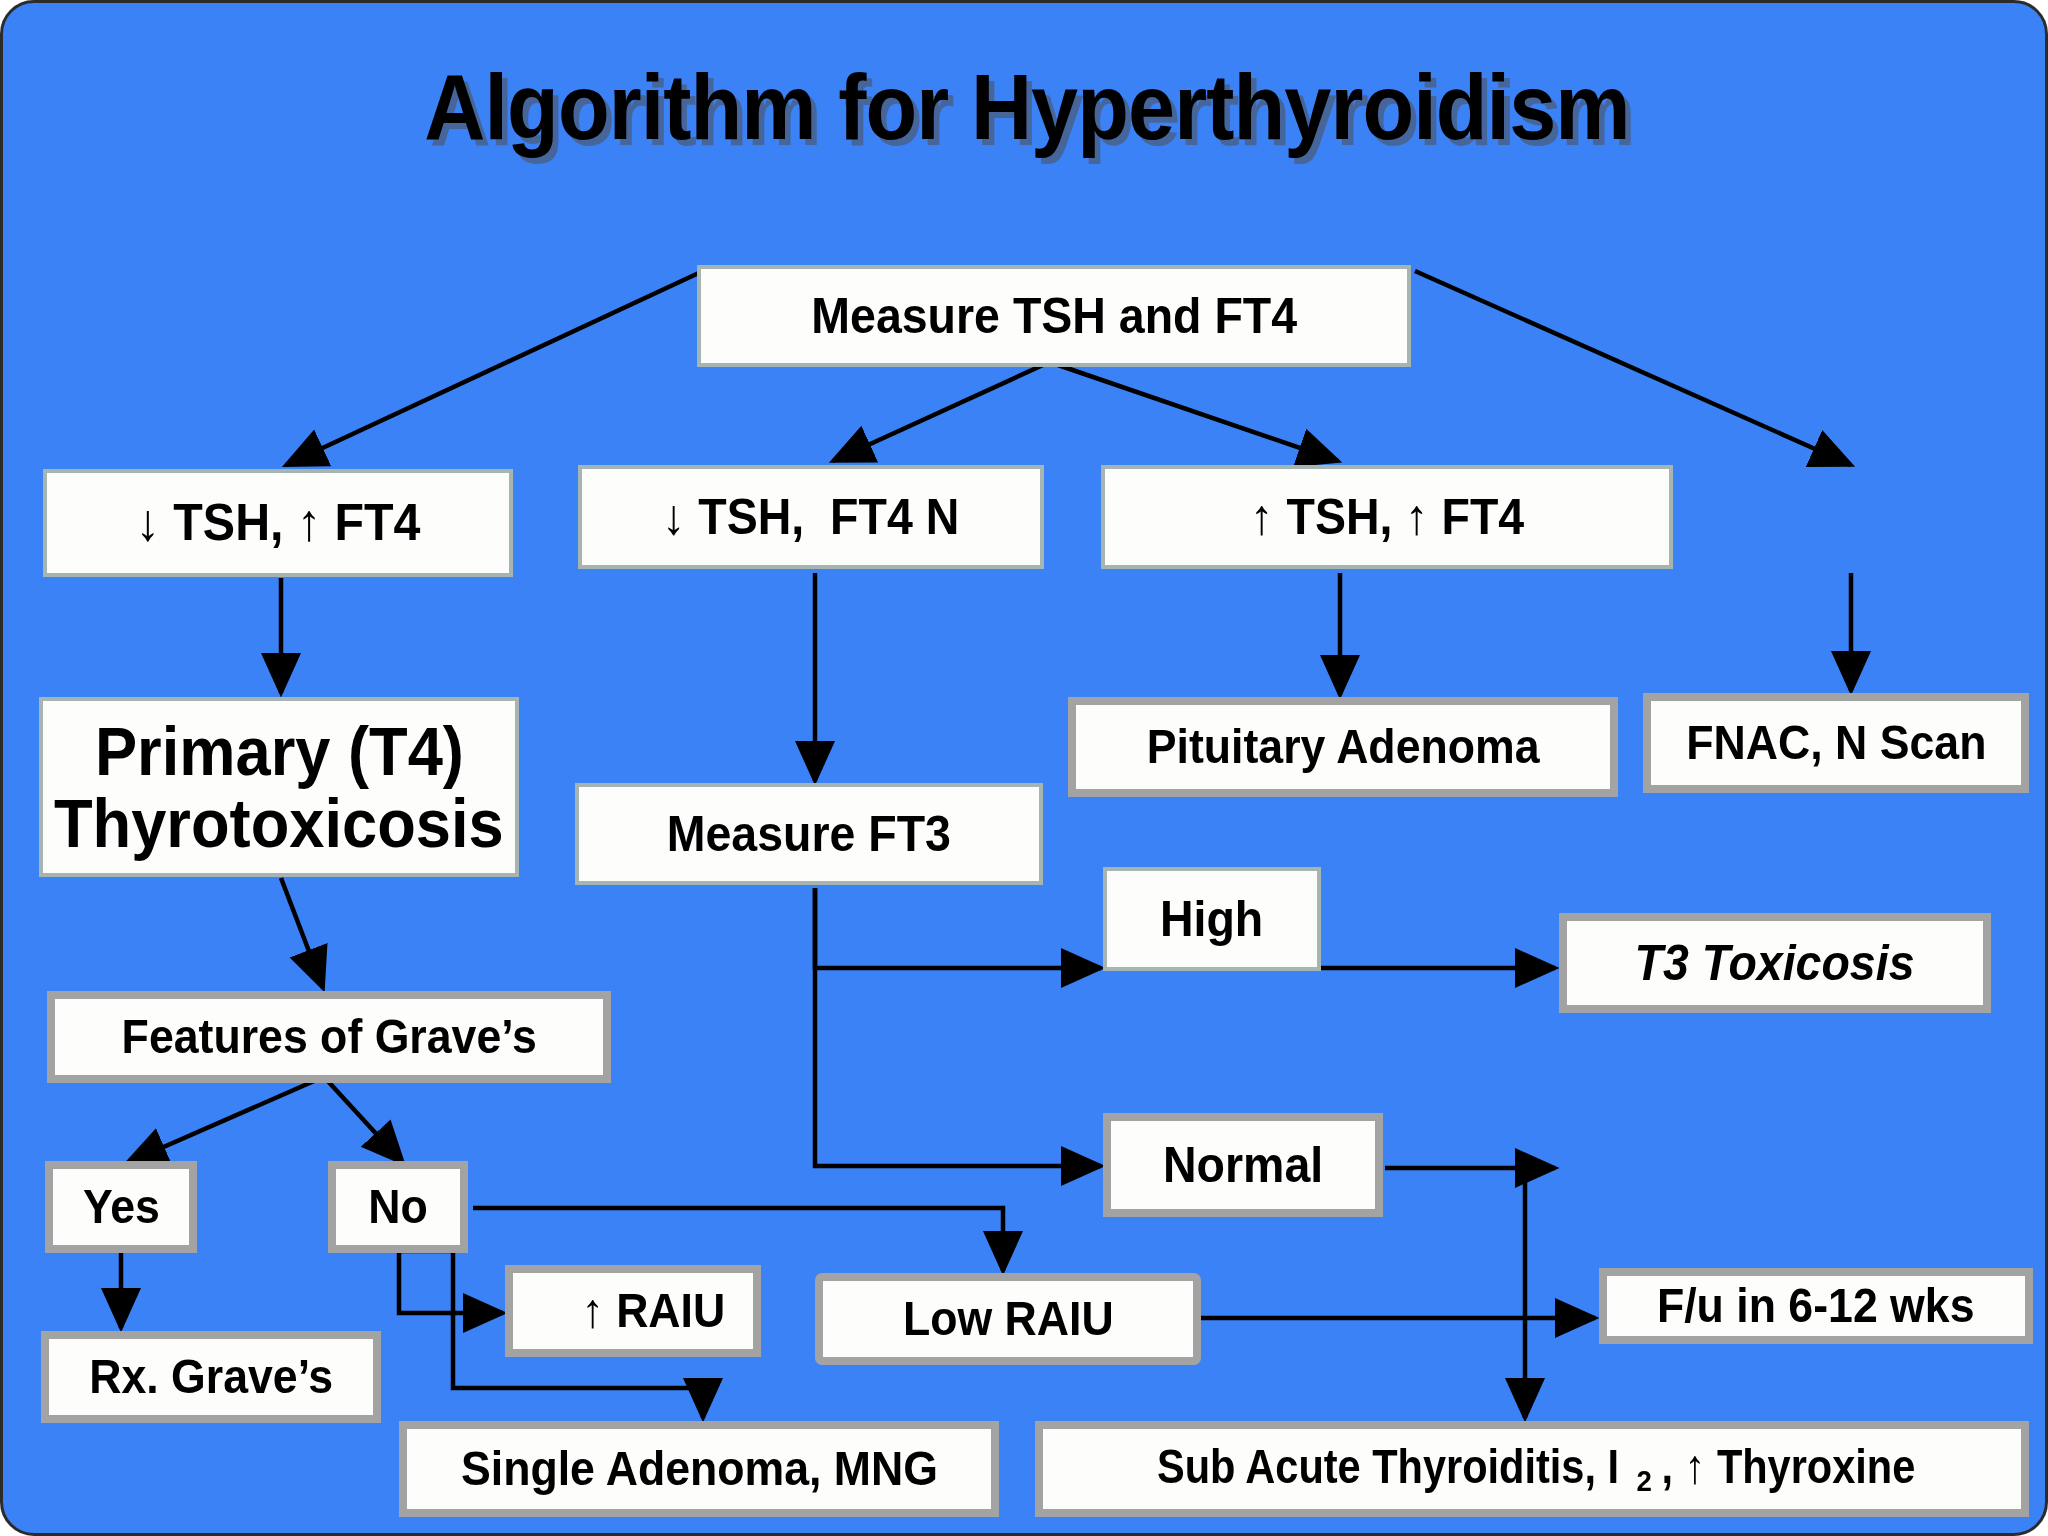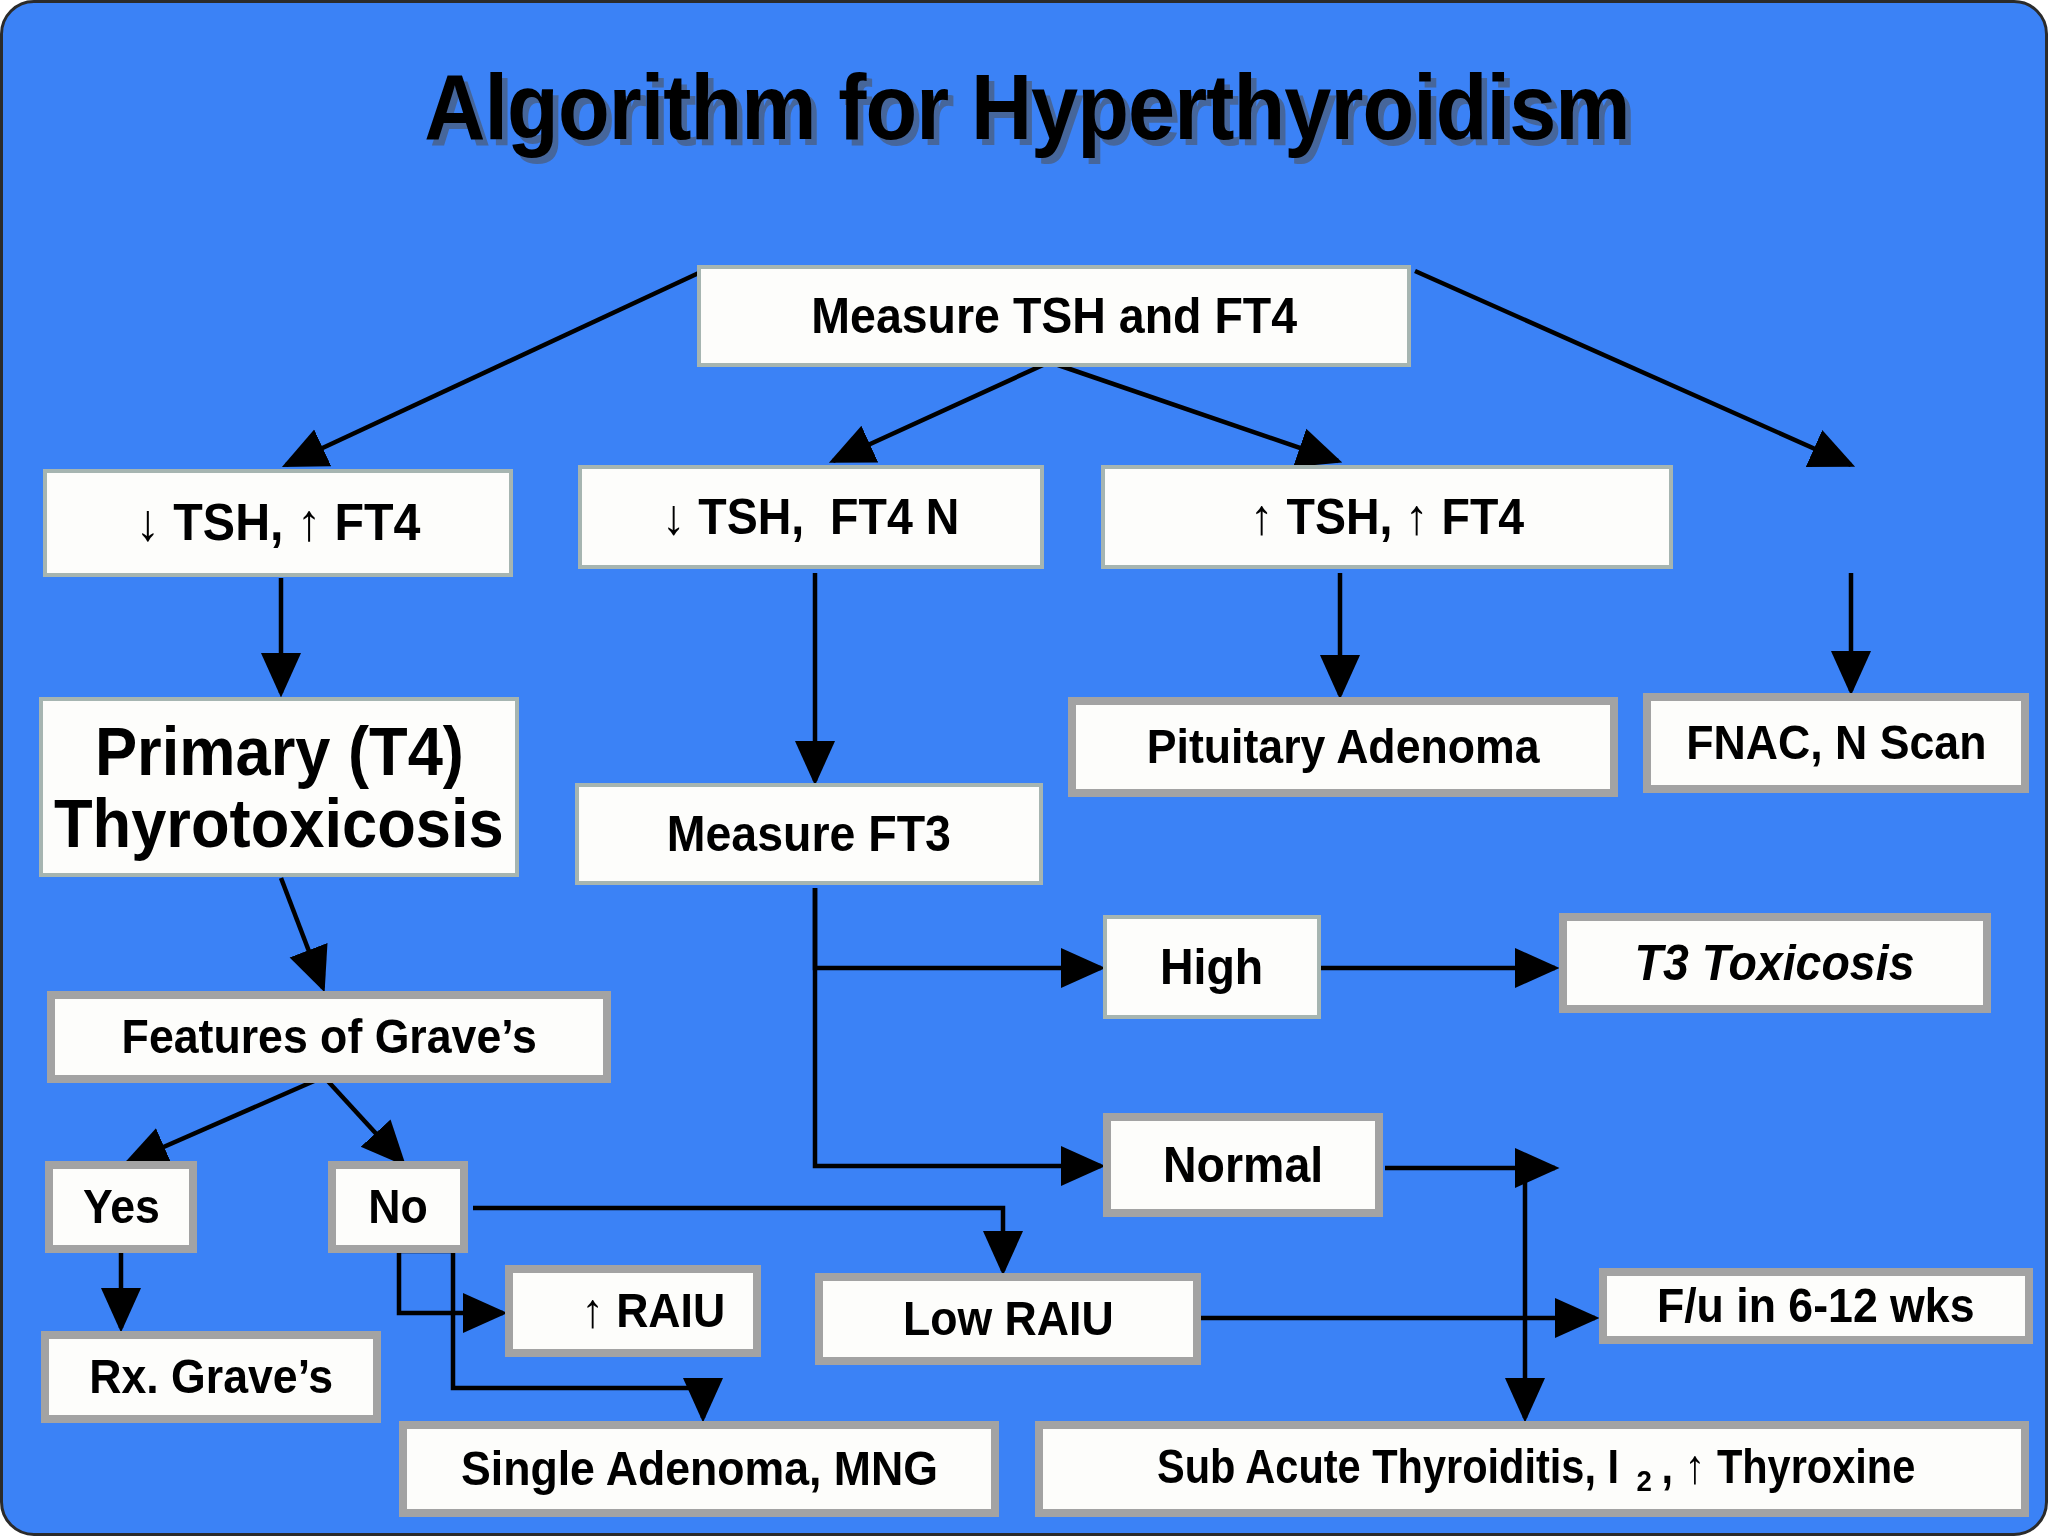--- a/index.html
+++ b/index.html
@@ -88,21 +88,21 @@
   <div class="node gray" style="left:572px;top:780px;width:468px;height:102px;font-size:50px;">
     <span>Measure FT3</span>
   </div>
   <div class="node orange" style="left:1065px;top:694px;width:550px;height:100px;font-size:48px;">
     <span>Pituitary Adenoma</span>
   </div>
   <div class="node orange" style="left:1640px;top:690px;width:386px;height:100px;font-size:48px;">
     <span>FNAC, N Scan</span>
   </div>
 
-  <div class="node gray" style="left:1100px;top:912px;width:218px;height:104px;font-size:50px;">
+  <div class="node gray" style="left:1100px;top:864px;width:218px;height:104px;font-size:50px;">
     <span>High</span>
   </div>
   <div class="node orange" style="left:1556px;top:910px;width:432px;height:100px;font-size:50px;font-style:italic;">
     <span>T3 Toxicosis</span>
   </div>
 
   <div class="node orange" style="left:44px;top:988px;width:564px;height:92px;font-size:48px;">
     <span>Features of Grave’s</span>
   </div>
 
@@ -112,21 +112,21 @@
   <div class="node orange" style="left:42px;top:1158px;width:152px;height:92px;font-size:48px;">
     <span>Yes</span>
   </div>
   <div class="node orange" style="left:325px;top:1158px;width:140px;height:92px;font-size:48px;">
     <span>No</span>
   </div>
 
   <div class="node orange" style="left:502px;top:1262px;width:256px;height:92px;font-size:48px;padding-left:40px;">
     <span>↑ RAIU</span>
   </div>
-  <div class="node orange" style="left:812px;top:1270px;width:386px;height:92px;font-size:48px;">
+  <div class="node orange" style="left:812px;top:1270px;width:386px;height:92px;font-size:48px;border-radius:7px;">
     <span>Low RAIU</span>
   </div>
   <div class="node orange" style="left:1596px;top:1265px;width:434px;height:76px;font-size:48px;">
     <span>F/u in 6-12 wks</span>
   </div>
   <div class="node orange" style="left:38px;top:1328px;width:340px;height:92px;font-size:48px;">
     <span>Rx. Grave’s</span>
   </div>
 
   <div class="node orange" style="left:396px;top:1418px;width:600px;height:96px;font-size:48px;">

